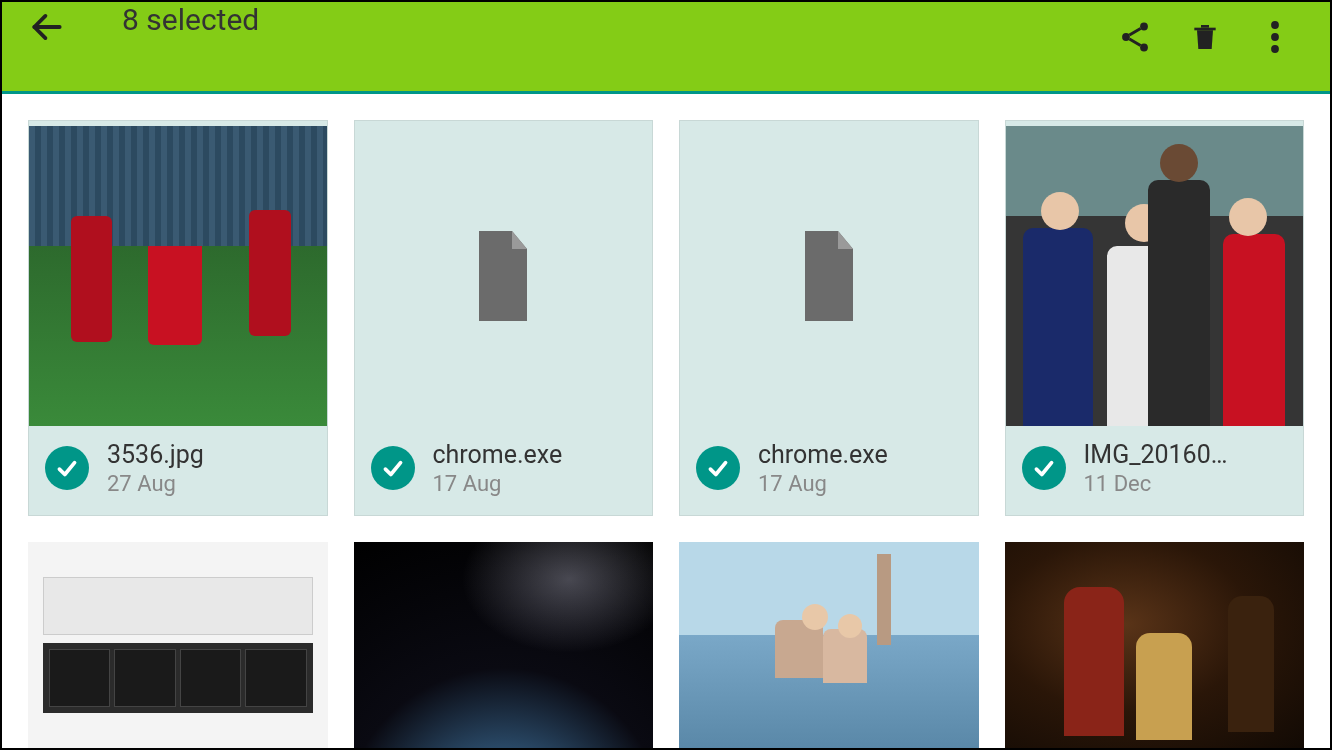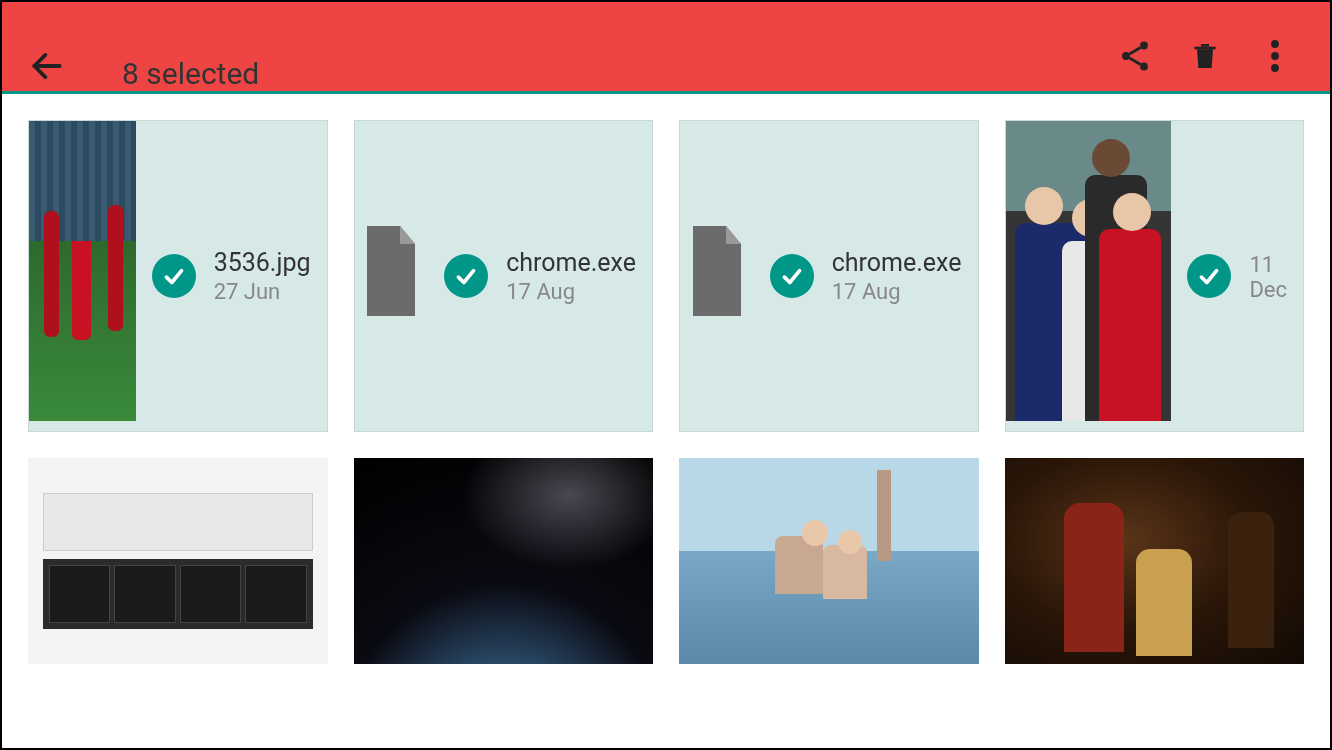--- a/index.html
+++ b/index.html
@@ -7,24 +7,24 @@
     font-family: Roboto, "Helvetica Neue", Arial, sans-serif;
     background: #ffffff;
     width: 1332px;
     height: 750px;
     overflow: hidden;
     border: 2px solid #000;
   }
   .toolbar {
     height: 92px;
     display: flex;
-    align-items: flex-end;
+    align-items: flex-start;
     padding: 0 20px;
     border-bottom: 3px solid #009688;
-    background: #ef4444;
+    background: #84cc16;
   }
   .back-btn {
     width: 50px; height: 50px;
     display: flex; align-items: center; justify-content: center;
     cursor: pointer;
     margin-right: 50px;
   }
   .title {
     font-size: 30px;
     color: #333;
@@ -39,23 +39,23 @@
   .grid {
     display: grid;
     grid-template-columns: repeat(4, 1fr);
     gap: 26px;
     padding: 26px;
   }
   .file-card {
     background: #d7e9e7;
     border: 1px solid #c8d8d6;
     display: flex;
-    flex-direction: row;
+    flex-direction: column;
     cursor: pointer;
-    height: 312px;
+    height: 396px;
     justify-content: center;
   }
   .file-thumb {
     height: 300px;
     width: 100%;
     position: relative;
     overflow: hidden;
     display:flex; align-items:center; justify-content:center;
   }
   .file-info {
@@ -192,21 +192,21 @@
         </div>
     </div>
     <div class="file-info">
       <div class="check-badge">
         <svg width="26" height="26" viewBox="0 0 24 24" fill="none" stroke="#fff" stroke-width="3.4" stroke-linecap="round" stroke-linejoin="round">
             <polyline points="5 13 10 18 19 7"></polyline>
           </svg>
       </div>
       <div class="file-text">
         <div class="file-name">3536.jpg</div>
-        <div class="file-date">27 Jun</div>
+        <div class="file-date">27 Aug</div>
       </div>
     </div>
   </div>
 
   <div class="file-card">
     <div class="file-thumb doc-icon-wrap">
       <svg width="72" height="90" viewBox="0 0 24 30" fill="#6b6b6b">
         <path d="M4 0h11l5 6v24H4z"></path>
           <path d="M15 0v6h5" fill="#9a9a9a"></path>
       </svg>
@@ -257,20 +257,21 @@
         <div class="h" style="right:12%;top:24%;"></div>
       </div>
     </div>
     <div class="file-info">
       <div class="check-badge">
         <svg width="26" height="26" viewBox="0 0 24 24" fill="none" stroke="#fff" stroke-width="3.4" stroke-linecap="round" stroke-linejoin="round">
             <polyline points="5 13 10 18 19 7"></polyline>
           </svg>
       </div>
       <div class="file-text">
+        <div class="file-name">IMG_20160…</div>
         <div class="file-date">11 Dec</div>
       </div>
     </div>
   </div>
 
   <div class="row2-card">
     <div class="file-thumb">
       <div class="ph ph-server">
         <div class="unit"></div>
         <div class="bays">

